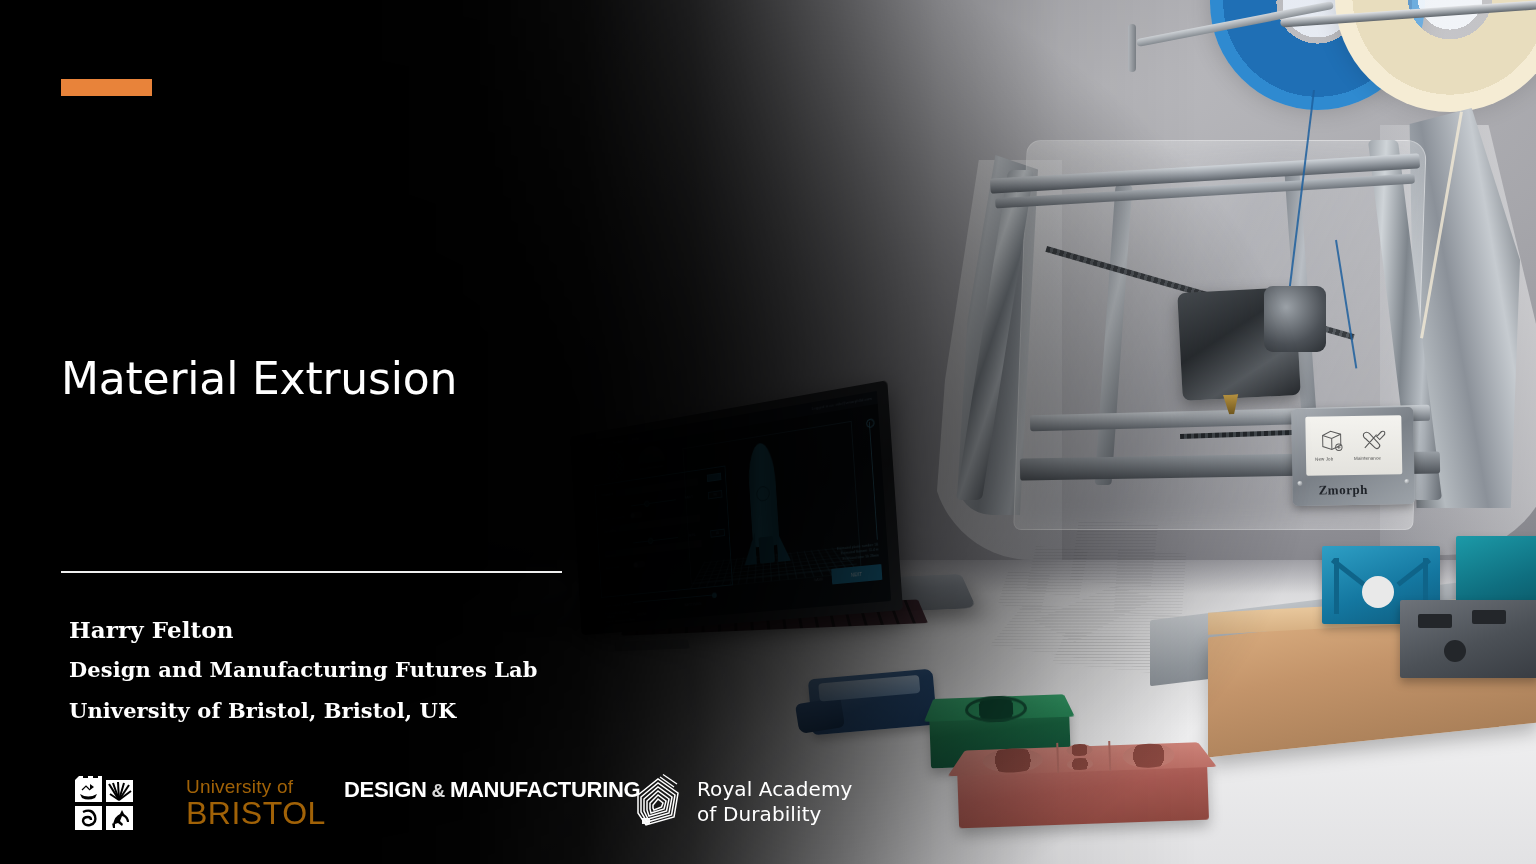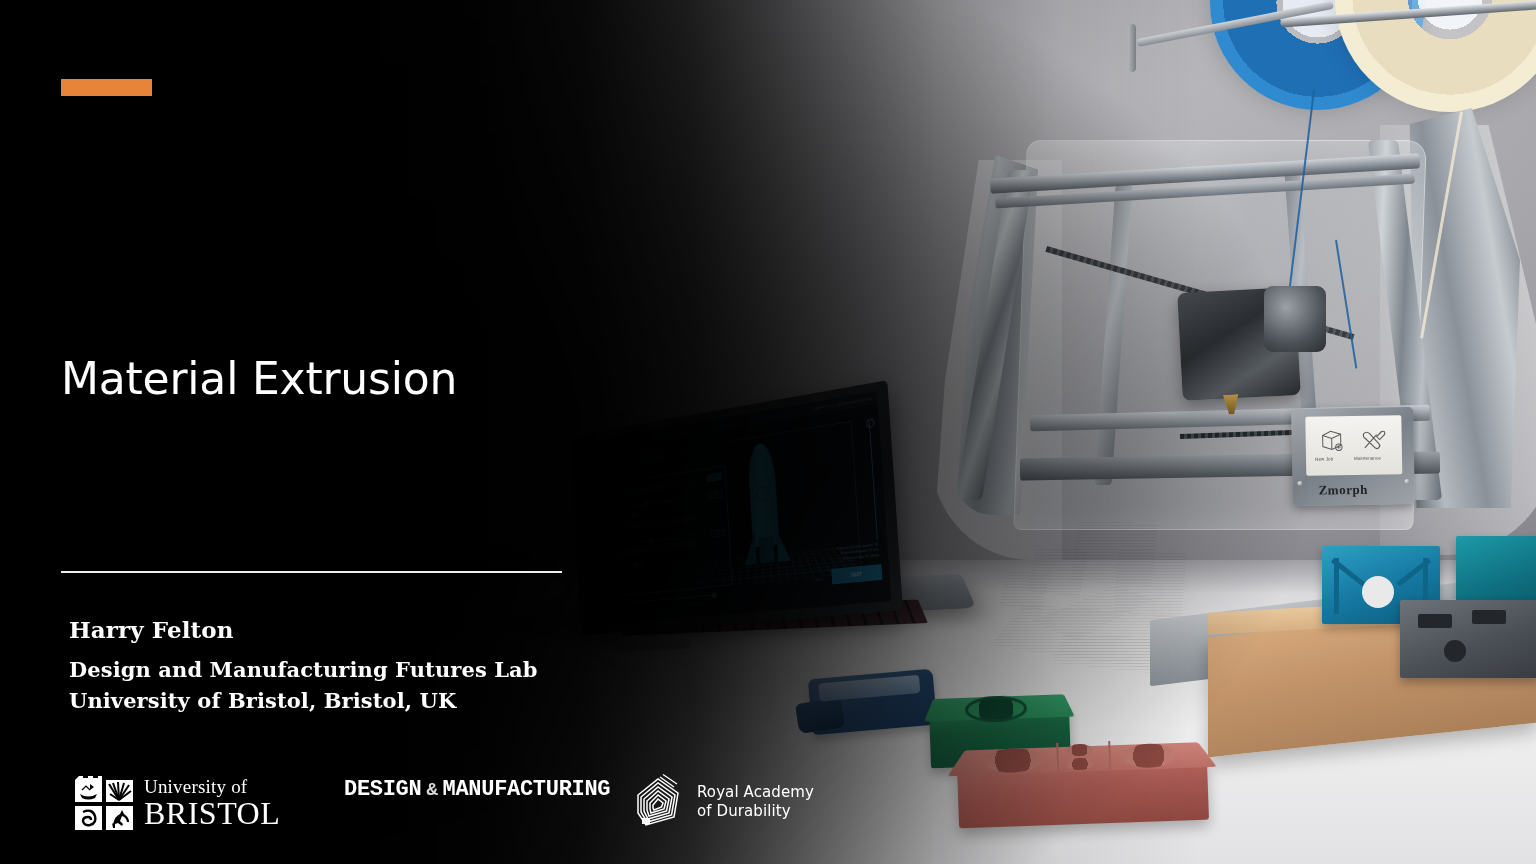--- a/index.html
+++ b/index.html
@@ -448,47 +448,47 @@
   .rule{
     position:absolute; left:61px; top:571px; width:501px; height:2px;
     background:#efefef;
   }
   .byline{
     position:absolute; left:69px; top:618px; width:560px;
     font-family:"DejaVu Serif", serif;
     color:#fff; font-weight:700;
   }
   .byline .l1{ font-size:23px; line-height:1.0; margin-bottom:18px; letter-spacing:.1px; }
-  .byline .l2{ font-size:21px; line-height:1.0; margin-bottom:10px; letter-spacing:.1px; }
+  .byline .l2{ font-size:21px; line-height:1.0; margin-bottom:20px; letter-spacing:.1px; }
   .byline .l3{ font-size:21px; line-height:1.0; letter-spacing:.1px; }
 
   
   .logos{ position:absolute; left:61px; top:770px; width:820px; height:72px; }
 
   .logo-bristol{ position:absolute; left:12px; top:2px; display:flex; align-items:center; gap:9px; }
   .crest{ width:62px; height:62px; }
-  .bristol-txt{ color:#ffffff; font-family:Liberation Serif, serif; line-height:1; }
+  .bristol-txt{ color:#a16207; font-family:Liberation Sans, sans-serif; line-height:1;margin-left:42px; }
   .bristol-txt .t1{ font-size:19px; letter-spacing:.2px; }
   .bristol-txt .t2{ font-size:32px; letter-spacing:.5px; margin-top:1px; }
 
   .logo-dmf{ position:absolute; left:283px; top:8px; color:#fff; }
   .dmf-l1{ font-size:22px; font-weight:700; letter-spacing:-.3px; line-height:1.05;
-           font-family:Liberation Mono, monospace; display:flex; align-items:baseline; gap:5px; }
+           font-family:Liberation Sans, sans-serif; display:flex; align-items:baseline; gap:5px; }
   .dmf-l2{ font-size:22px; font-weight:700; letter-spacing:-.3px; line-height:1.05; margin-top:4px;
            font-family:"Liberation Sans", sans-serif; display:flex; align-items:center; gap:7px; }
   .dmf-amp{ font-size:19px; font-weight:700; opacity:.85; }
   .dmf-out{ color:transparent; -webkit-text-stroke:1.4px #d9d9d9; }
   .dmf-sq{ width:26px; height:22px; position:relative; margin-left:3px; }
   .dmf-sq i{ position:absolute; border:1.6px solid #cfcfcf; box-sizing:border-box; }
   .dmf-sq .a{ left:0; top:0; width:13px; height:13px; background:#fff; }
   .dmf-sq .b{ left:8px; top:7px; width:15px; height:15px; }
 
   .logo-rae{ position:absolute; left:569px; top:3px; display:flex; align-items:center; gap:11px; }
   .rae-mark{ width:56px; height:58px; }
-  .rae-txt{ color:#fff; font-family:"DejaVu Sans", sans-serif; font-size:15px; line-height:1.25;
+  .rae-txt{ color:#fff; font-family:"DejaVu Sans", sans-serif; font-size:20px; line-height:1.25;
             font-weight:400; letter-spacing:.1px; }
 </style>
 </head>
 <body>
 
 <div id="slide">
 
   <div class="photo">
     <div class="backdrop"></div>
     <div class="tabletop"></div>

